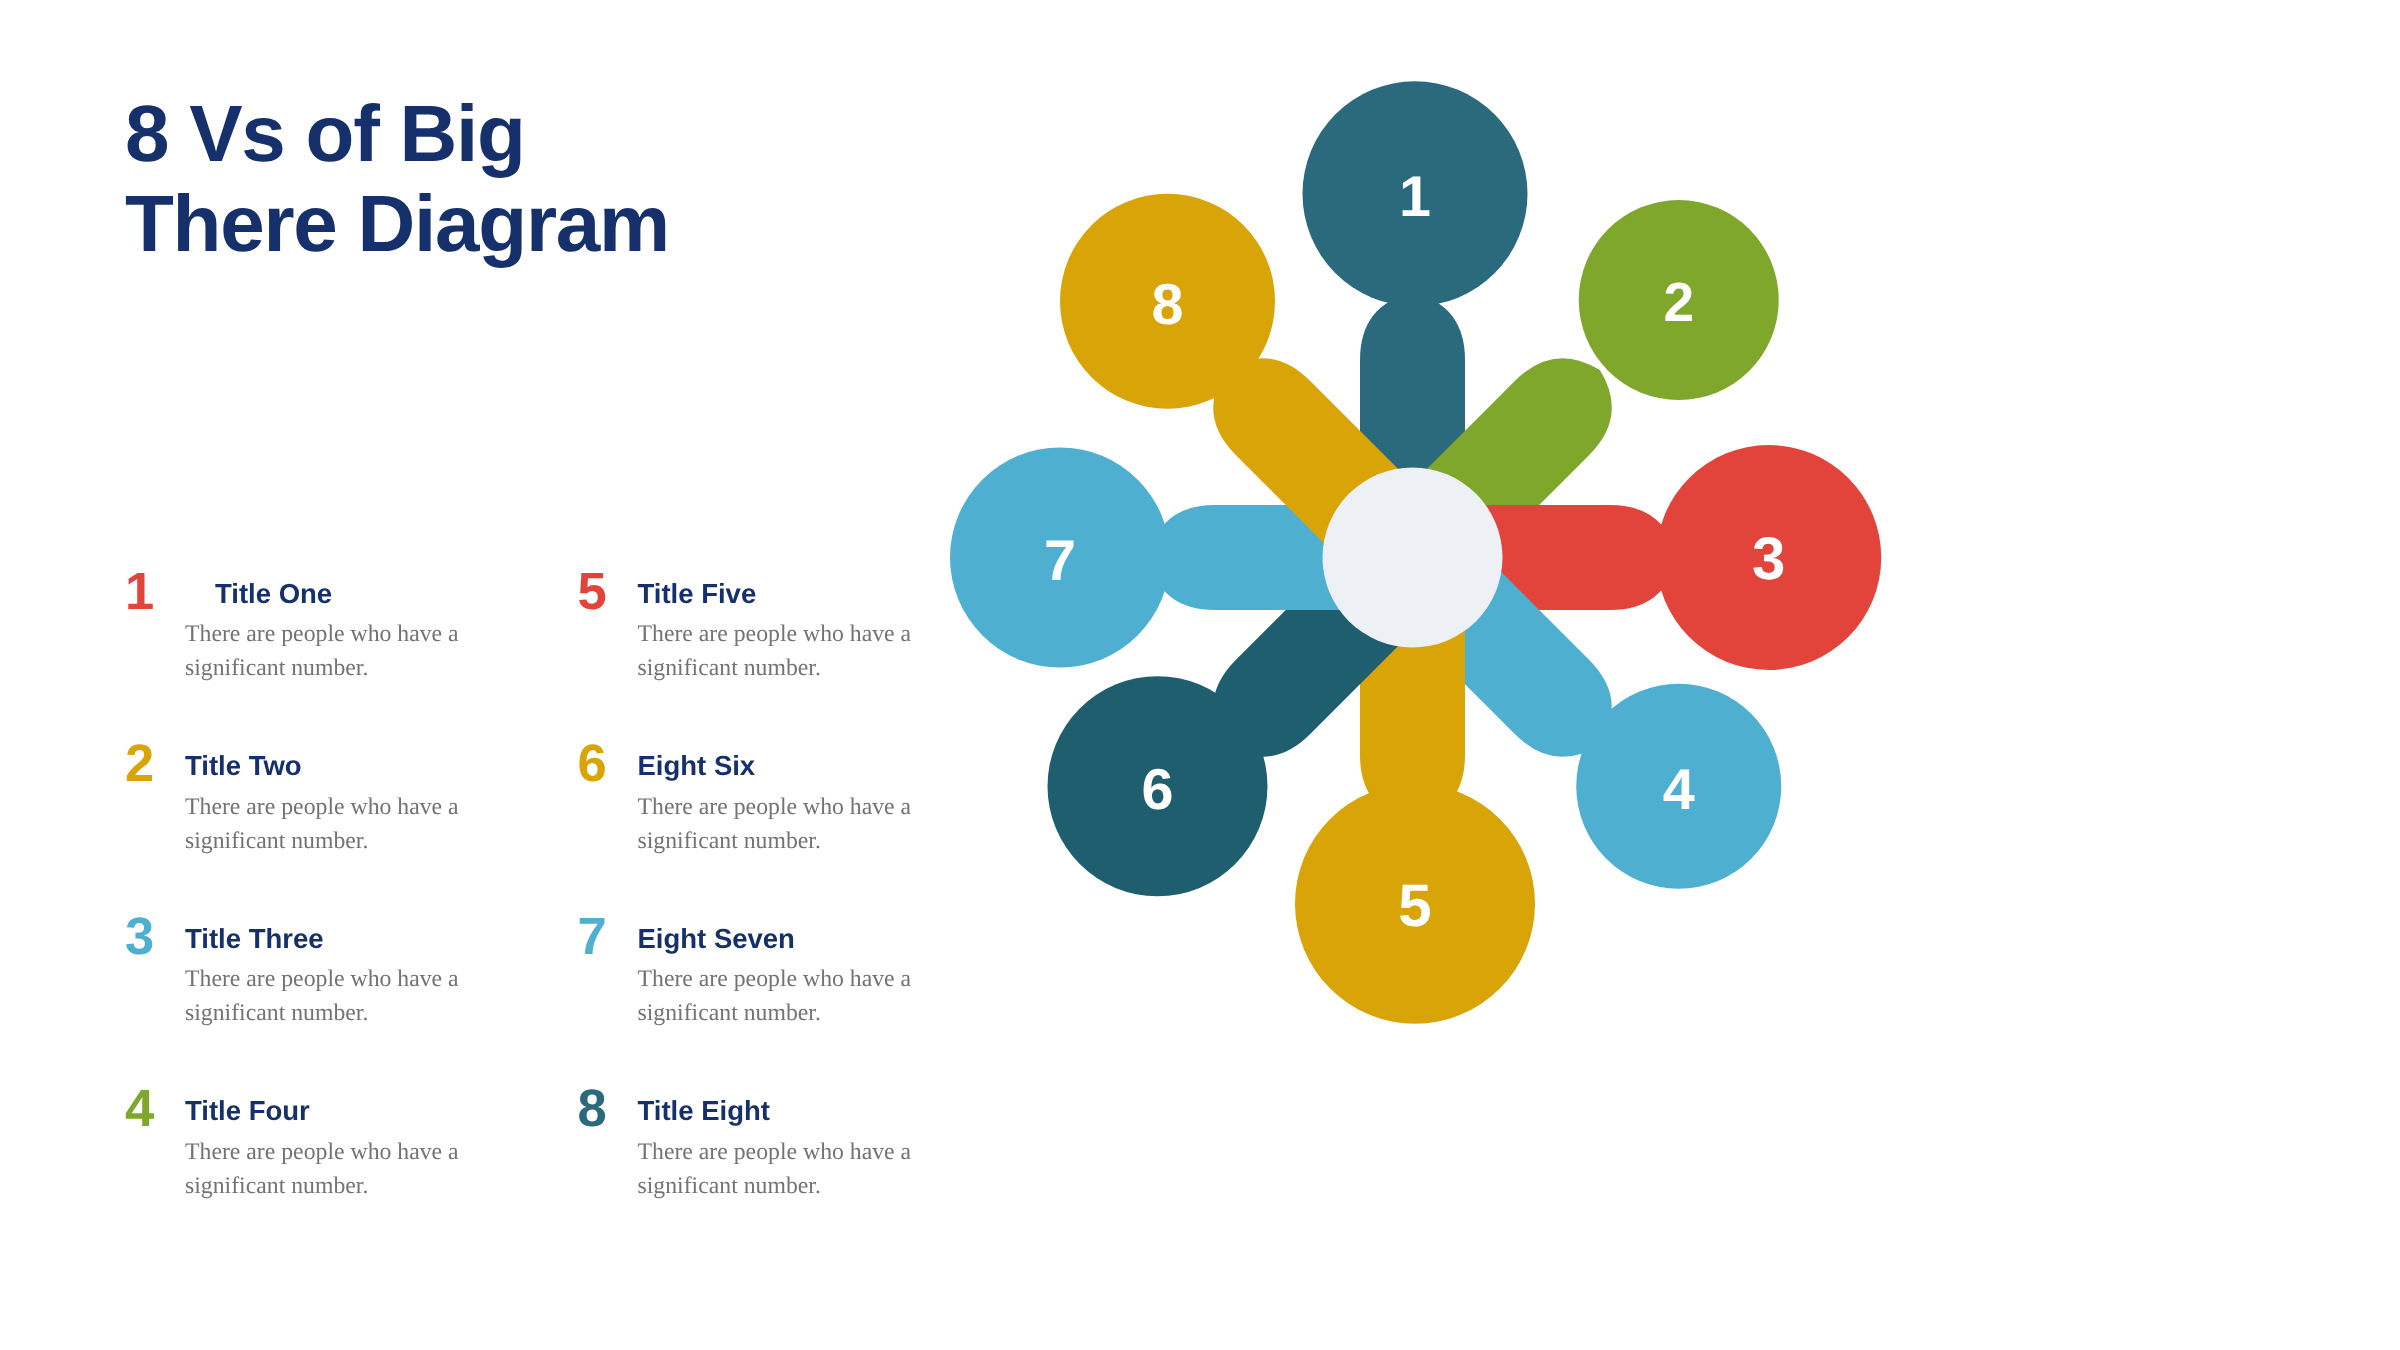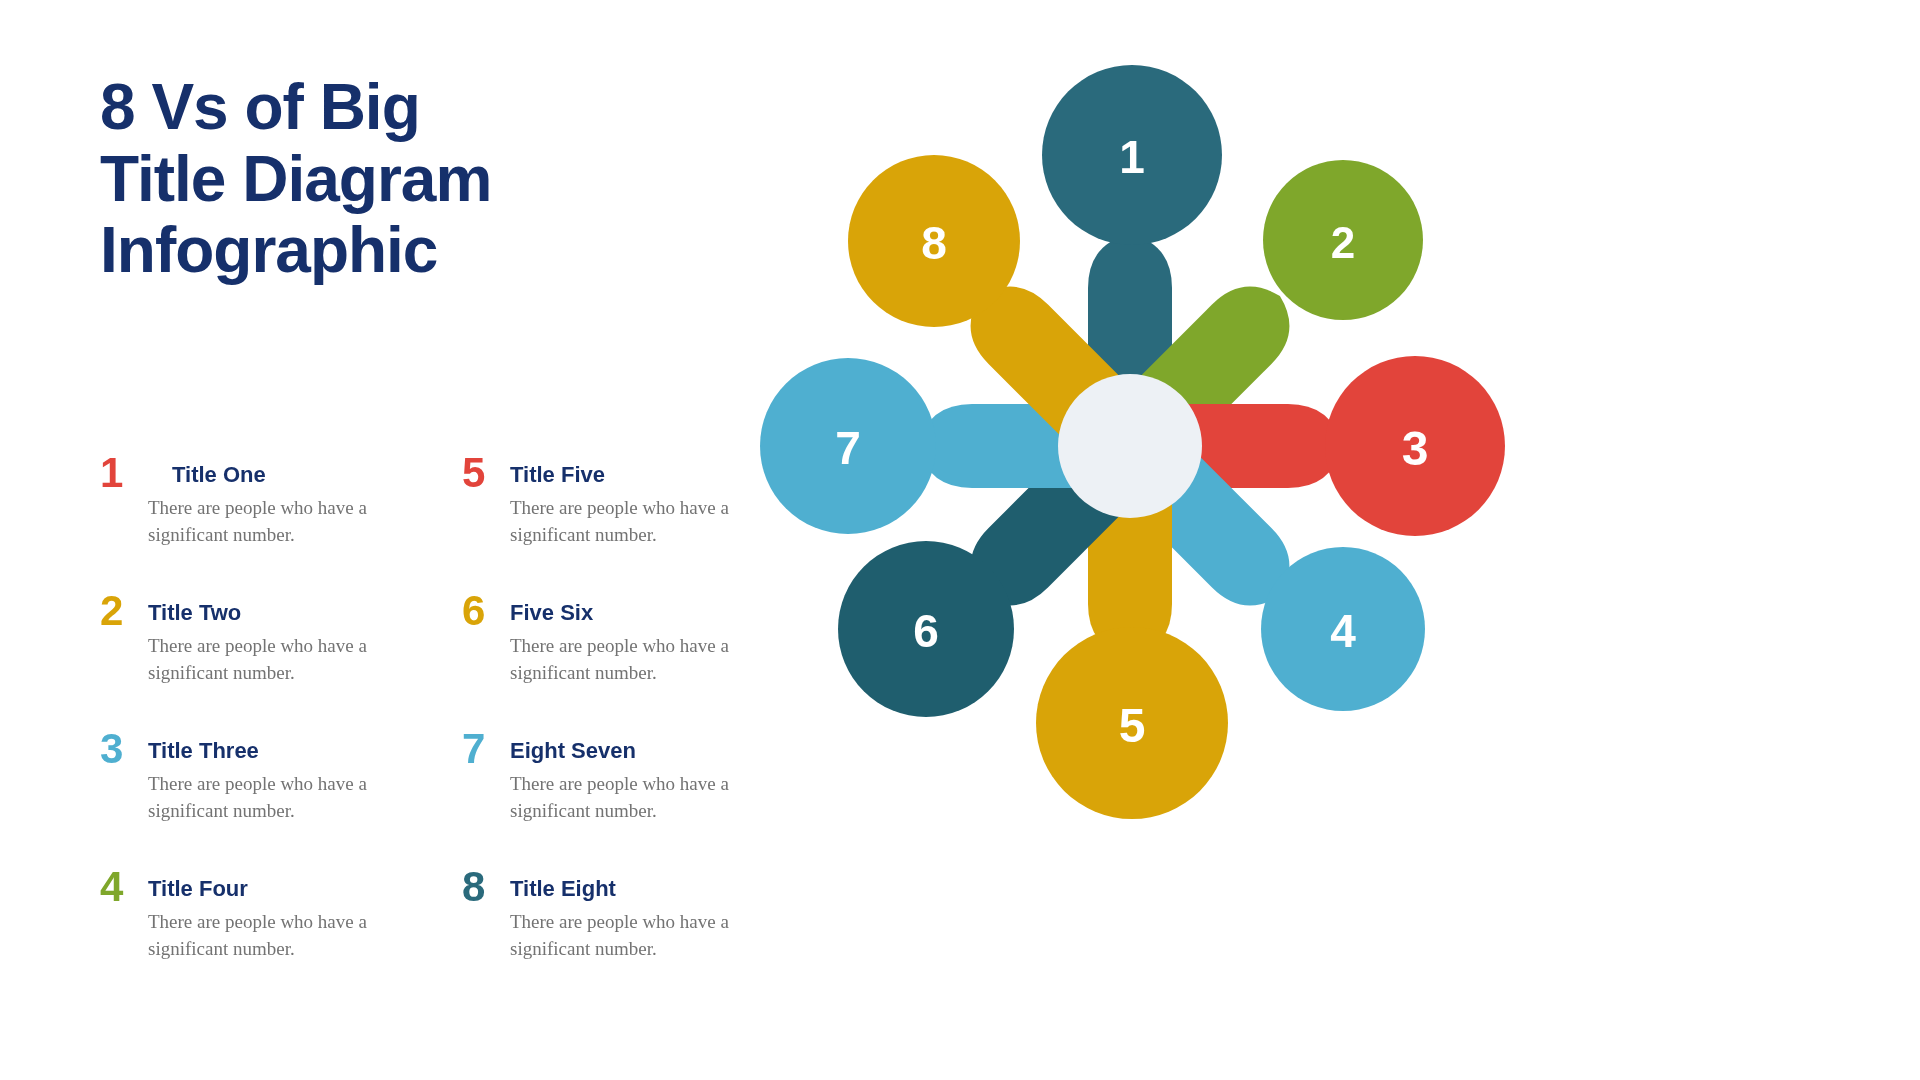--- a/index.html
+++ b/index.html
@@ -86,43 +86,42 @@
     dominant-baseline:central;
   }
 </style>
 </head>
 <body>
 
 <div id="left-panel">
 
   <h1 id="page-title">
     <span class="tl">8 Vs of Big</span>
-    <span class="tl">Title Diagram</span>
-    <span class="tl">Infographic</span>
+    <span class="tl">There Diagram</span>
   </h1>
 
   <div id="legend">
       <div class="legend-item">
         <div class="legend-num" style="color: rgb(226, 68, 59);">1</div>
         <div class="legend-title" style="color: rgb(22, 48, 107); margin-left: 24px;">Title One</div>
         <div class="legend-desc">There are people who have a significant number.</div>
       </div>
       <div class="legend-item">
         <div class="legend-num" style="color: rgb(226, 68, 59);">5</div>
         <div class="legend-title" style="color: rgb(22, 48, 107);">Title Five</div>
         <div class="legend-desc">There are people who have a significant number.</div>
       </div>
       <div class="legend-item">
         <div class="legend-num" style="color: rgb(217, 164, 8);">2</div>
         <div class="legend-title" style="color: rgb(22, 48, 107);">Title Two</div>
         <div class="legend-desc">There are people who have a significant number.</div>
       </div>
       <div class="legend-item">
         <div class="legend-num" style="color: rgb(217, 164, 8);">6</div>
-        <div class="legend-title" style="color: rgb(22, 48, 107);">Five Six</div>
+        <div class="legend-title" style="color: rgb(22, 48, 107);">Eight Six</div>
         <div class="legend-desc">There are people who have a significant number.</div>
       </div>
       <div class="legend-item">
         <div class="legend-num" style="color: rgb(79, 175, 208);">3</div>
         <div class="legend-title" style="color: rgb(22, 48, 107);">Title Three</div>
         <div class="legend-desc">There are people who have a significant number.</div>
       </div>
       <div class="legend-item">
         <div class="legend-num" style="color: rgb(79, 175, 208);">7</div>
         <div class="legend-title" style="color: rgb(22, 48, 107);">Eight Seven</div>

